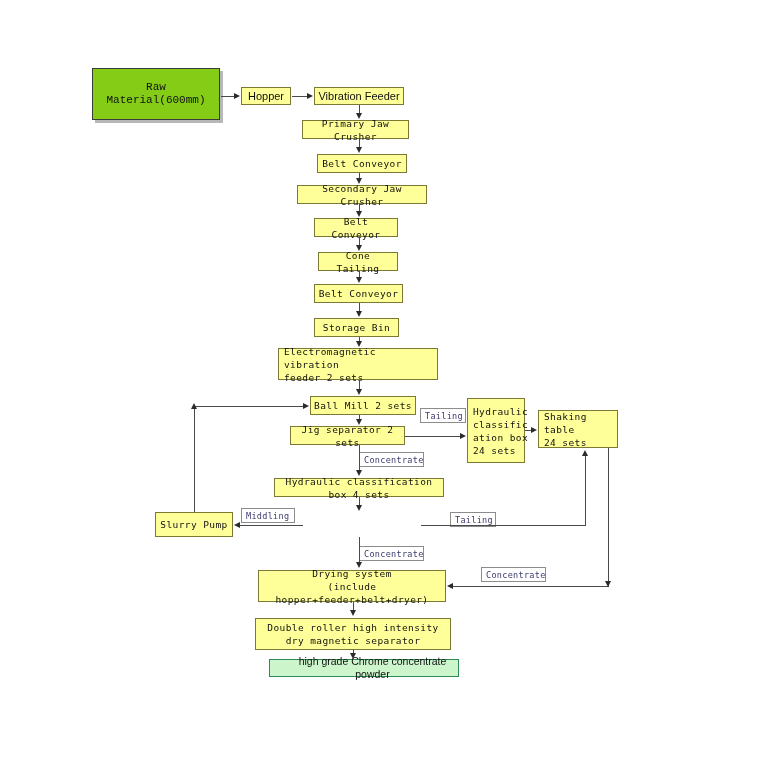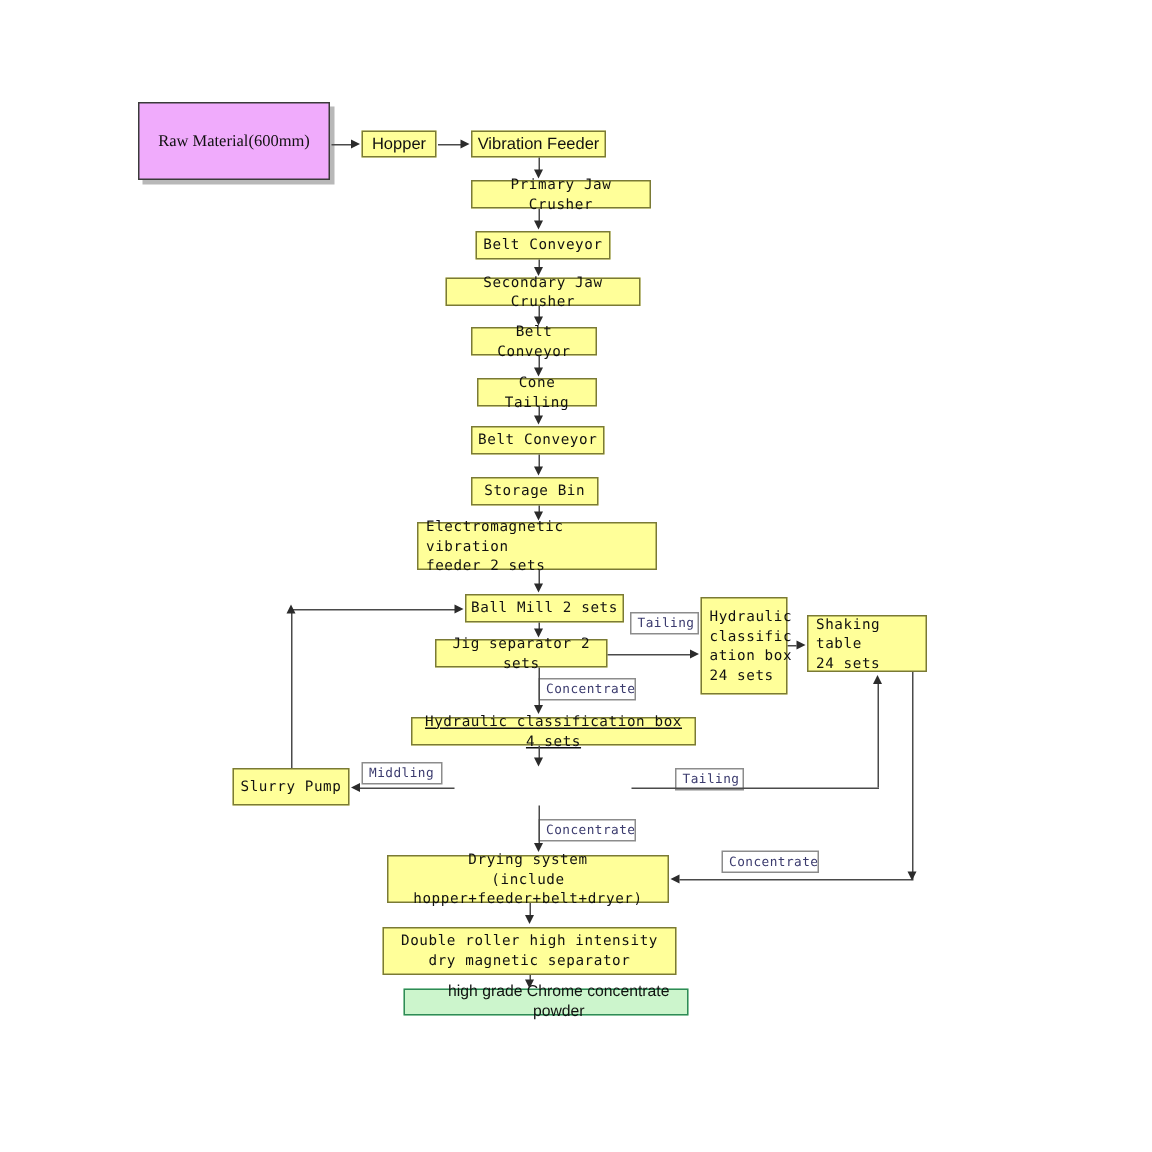--- a/index.html
+++ b/index.html
@@ -33,24 +33,24 @@
     white-space: pre-line;
     padding: 1px 3px;
   }
   .node.sans {
     font-family: "Liberation Sans", sans-serif;
     font-size: 11px;
     letter-spacing: 0;
     font-weight: 500;
   }
   .node.raw {
-    background: #f0abfc;
+    background: #84cc16;
     border: 1.5px solid #3a3a3a;
     box-shadow: 3px 3px 0 #b8b8b8;
-    font-family: Liberation Serif, serif;
+    font-family: Liberation Mono, monospace;
     font-size: 11px;
     letter-spacing: 0;
   }
   .node.green {
     background: #ccf5cc;
     border: 1px solid #2e8b57;
     font-family: "Liberation Sans", sans-serif;
     font-size: 10.5px;
     letter-spacing: 0;
   }
@@ -120,21 +120,21 @@
   </div>
 
   <div class="node sans" style="left:241px; top:87px; width:50px; height:18px;">
     <span>Hopper</span>
   </div>
 
   <div class="node sans" style="left:314px; top:87px; width:90px; height:18px;">
     <span>Vibration Feeder</span>
   </div>
 
-  <div class="node" style="left:314px; top:120px; width:120px; height:19px;">
+  <div class="node" style="left:302px; top:120px; width:107px; height:19px;">
     <span>Primary Jaw Crusher</span>
   </div>
 
   <div class="node" style="left:317px; top:154px; width:90px; height:19px;">
     <span>Belt Conveyor</span>
   </div>
 
   <div class="node" style="left:297px; top:185px; width:130px; height:19px;">
     <span>Secondary Jaw Crusher</span>
   </div>
@@ -173,21 +173,21 @@
 classific
 ation box
 24 sets</span>
   </div>
 
   <div class="node leftalign" style="left:538px; top:410px; width:80px; height:38px;">
     <span>Shaking table
 24 sets</span>
   </div>
 
-  <div class="node" style="left:274px; top:478px; width:190px; height:19px;text-decoration:underline;">
+  <div class="node" style="left:274px; top:478px; width:170px; height:19px;">
     <span>Hydraulic classification box 4 sets</span>
   </div>
 
   <div class="node" style="left:155px; top:512px; width:78px; height:25px;">
     <span>Slurry Pump</span>
   </div>
 
 
   <div class="node" style="left:255px; top:618px; width:196px; height:32px;">
     <span>Double roller high intensity

